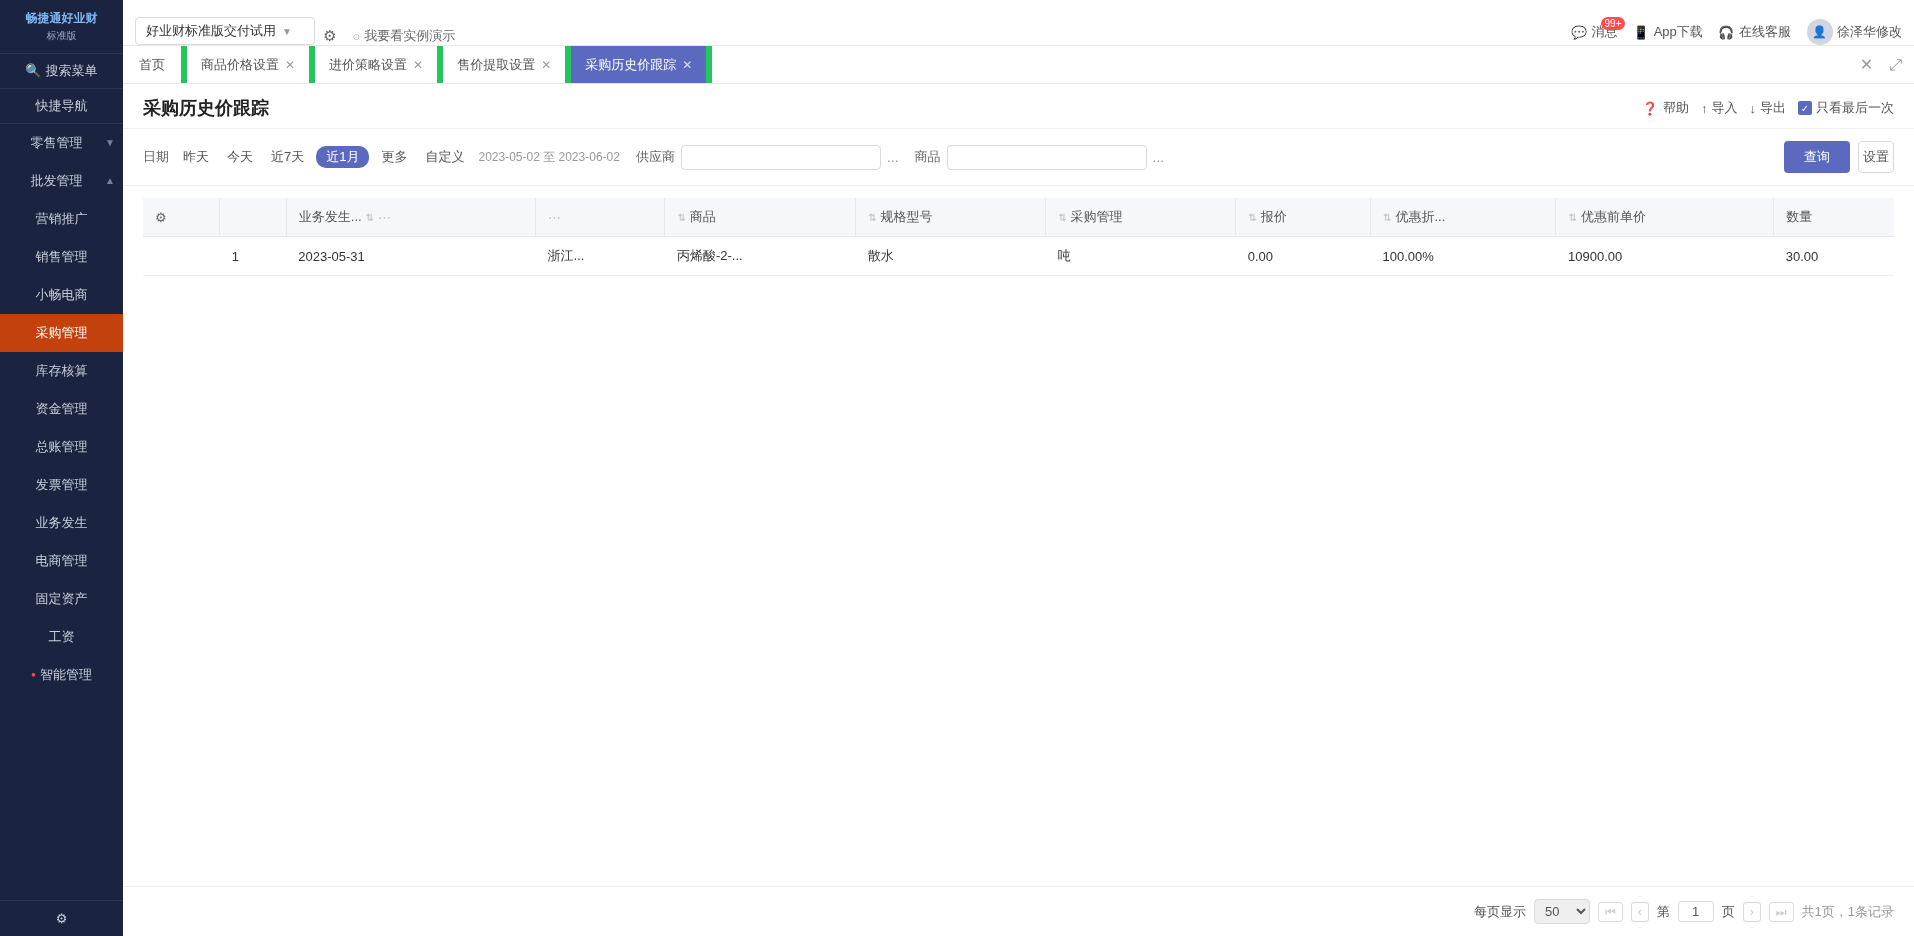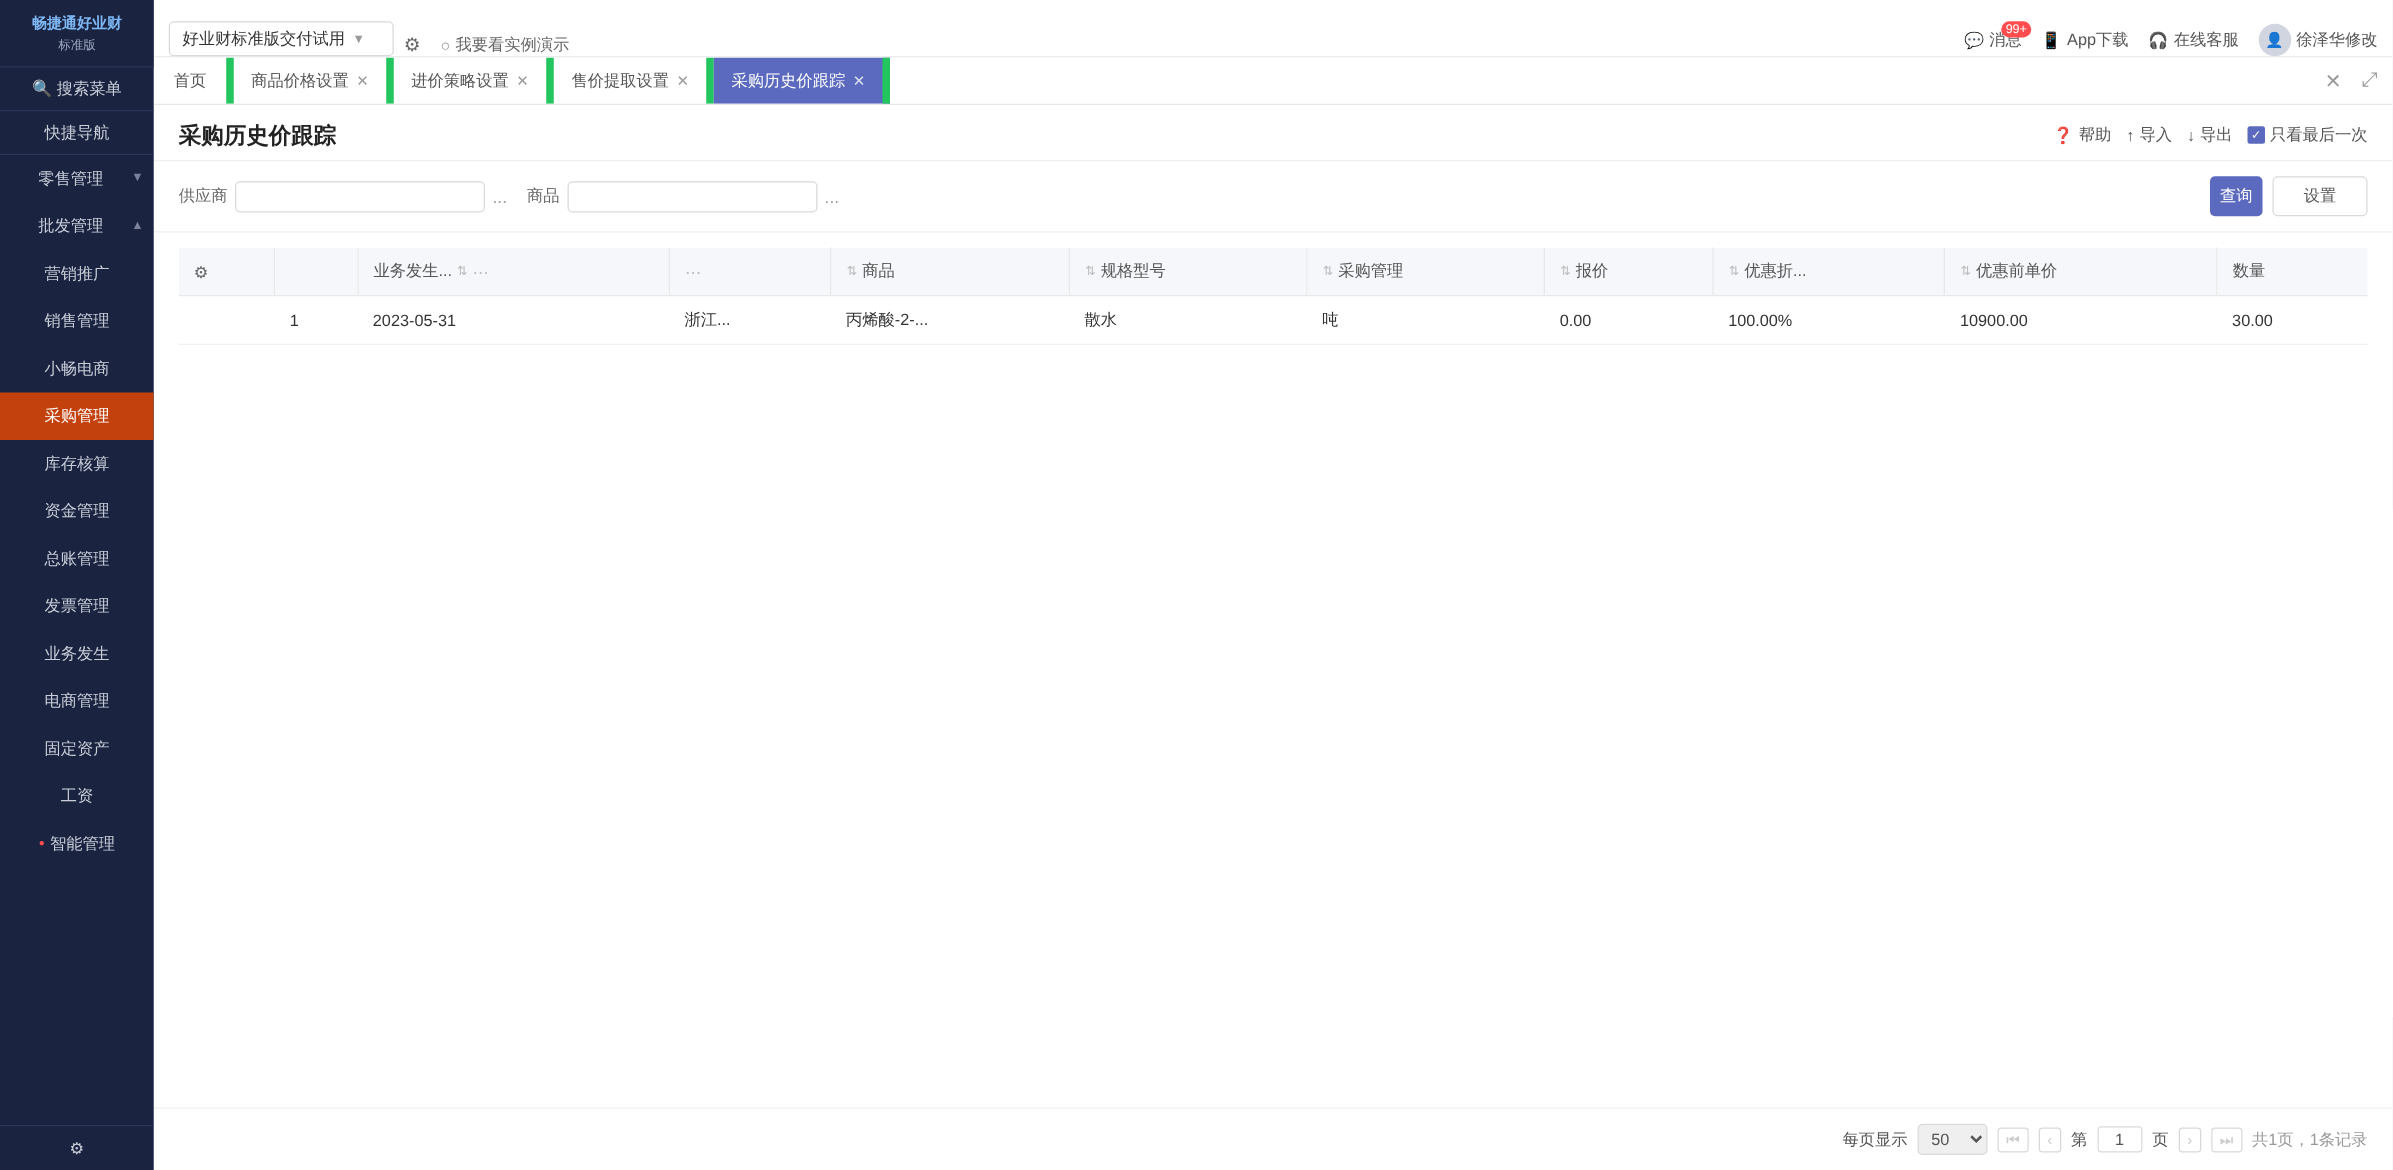--- a/index.html
+++ b/index.html
@@ -328,30 +328,30 @@
     .filter-buttons {
       margin-left: auto;
       display: flex;
       gap: 8px;
     }
     .btn-query {
       background: #5b6abf;
       color: #fff;
       border: none;
       border-radius: 4px;
-      padding: 6px 8px;
+      padding: 6px 20px;
       cursor: pointer;
       font-size: 13px;
     }
     .btn-settings {
       background: #fff;
       color: #555;
       border: 1px solid #d9d9d9;
       border-radius: 4px;
-      padding: 6px 24px;
+      padding: 6px 4px;
       cursor: pointer;
       font-size: 13px;
     }
 
     
     .table-container {
       flex: 1;
       padding: 12px 20px 0;
       overflow: auto;
     }
@@ -576,20 +576,32 @@
           <span>导出</span>
         </div>
         <label class="checkbox-label">
           <div class="checkbox-blue">✓</div>
           <span>只看最后一次</span>
         </label>
       </div>
     </div>
 
     <div class="filter-area">
+      <div class="filter-group">
+        <span class="filter-label">日期</span>
+        <div class="date-options">
+          <span class="date-opt">昨天</span>
+          <span class="date-opt">今天</span>
+          <span class="date-opt">近7天</span>
+          <span class="date-opt active">近1月</span>
+          <span class="date-opt">更多</span>
+          <span class="date-opt">自定义</span>
+        </div>
+        <span class="date-range">2023-05-02 至 2023-06-02</span>
+      </div>
       <div class="filter-input-group">
         <span class="filter-label">供应商</span>
         <input class="filter-input" type="text" placeholder="" style="">
         <span class="filter-dots">...</span>
       </div>
       <div class="filter-input-group">
         <span class="filter-label">商品</span>
         <input class="filter-input" type="text" placeholder="" style="">
         <span class="filter-dots">...</span>
       </div>

